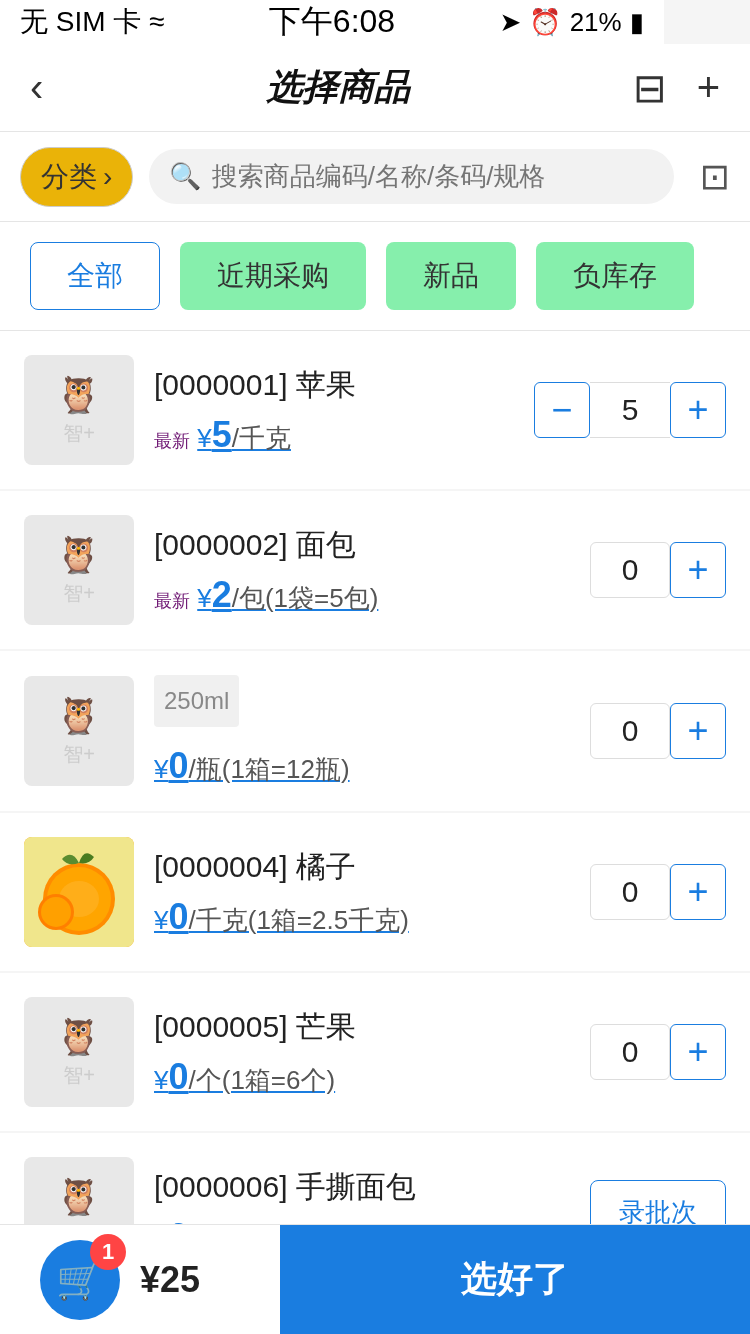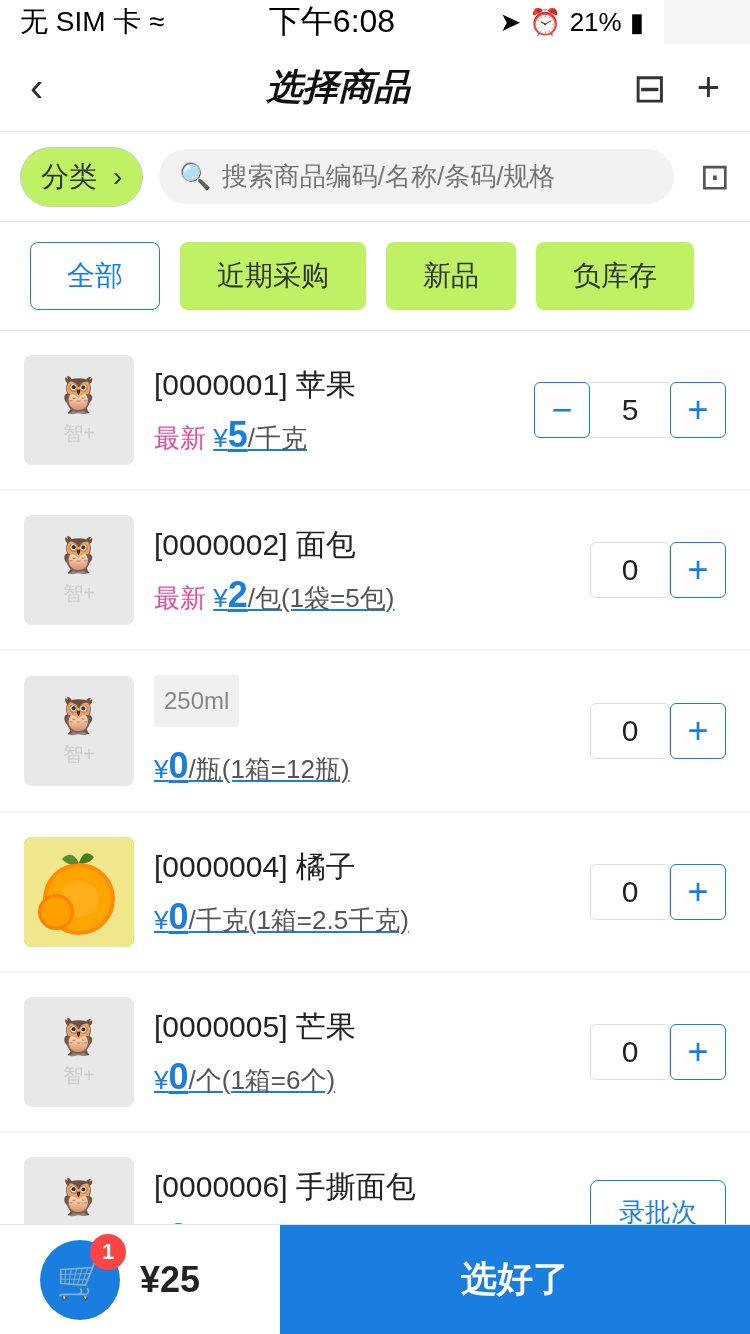--- a/index.html
+++ b/index.html
@@ -28,45 +28,45 @@
     .nav-right { display: flex; align-items: center; gap: 30px; }
     .nav-filter-icon, .nav-add-icon { font-size: 40px; color: #333; cursor: pointer; }
 
     
     .search-bar {
       width: 750px; height: 90px; background: #fff;
       display: flex; align-items: center; padding: 0 20px; gap: 16px;
       border-bottom: 1px solid #e5e5e5;
     }
     .category-btn {
-      display: flex; align-items: center; gap: 16px;
+      display: flex; align-items: center; gap: 6px;
       border: 1.5px solid #ccc; border-radius: 30px;
       padding: 10px 20px; font-size: 28px; color: #333;
-      white-space: nowrap; background: #bef264; cursor: pointer;
+      white-space: nowrap; background: #eab308; cursor: pointer;
     }
     .search-input-wrap {
       flex: 1; display: flex; align-items: center;
       background: #f2f2f2; border-radius: 30px;
       padding: 12px 20px; gap: 10px;
     }
     .search-icon { color: #999; font-size: 26px; }
     .search-input { background: transparent; border: none; outline: none; font-size: 26px; color: #999; width: 100%; }
     .scan-btn { font-size: 36px; color: #555; cursor: pointer; margin-left: 10px; }
 
     
     .filter-tabs {
       width: 750px; background: #fff;
       display: flex; align-items: center;
       padding: 20px 30px; gap: 20px;
       border-bottom: 1px solid #e5e5e5;
     }
     .tab-btn {
       padding: 14px 36px; border-radius: 8px;
       font-size: 28px; cursor: pointer; border: 1.5px solid transparent;
-      color: #333; background: #bef264;
+      color: #333; background: #86efac;
     }
     .tab-btn.active {
       color: #1a7de0; border-color: #1a7de0; background: #fff;
     }
 
     
     .product-list { width: 750px; background: #f5f5f5; }
 
     .product-item {
       background: #fff; margin-bottom: 2px;
@@ -85,21 +85,21 @@
       display: flex; flex-direction: column; align-items: center; justify-content: center;
       color: #bbb;
     }
     .thumb-owl { font-size: 36px; color: #ccc; }
     .thumb-text { font-size: 20px; color: #ccc; margin-top: 4px; }
 
     .product-info { flex: 1; }
     .product-name { font-size: 30px; color: #222; font-weight: 500; margin-bottom: 8px; }
     .product-spec { font-size: 24px; color: #888; background: #f0f0f0; display: inline-block; padding: 12px 10px; border-radius: 4px; margin-bottom: 14px; }
     .product-price { font-size: 26px; color: #555; margin-top: 4px; }
-    .price-label { color: #ec4899; font-size: 26px; margin-top: 16px; }
+    .price-label { color: #701a75; font-size: 18px; margin-top: 16px; }
     .price-currency { color: #1a7de0; font-size: 26px; }
     .price-value { color: #1a7de0; font-size: 36px; font-weight: 600; }
     .price-underline { text-decoration: underline; text-decoration-color: #1a7de0; }
     .price-unit { color: #555; font-size: 26px; margin-top: 16px; }
 
     .quantity-control {
       display: flex; align-items: center; gap: 0; flex-shrink: 0;
     }
     .qty-btn {
       width: 56px; height: 56px; border-radius: 6px;

